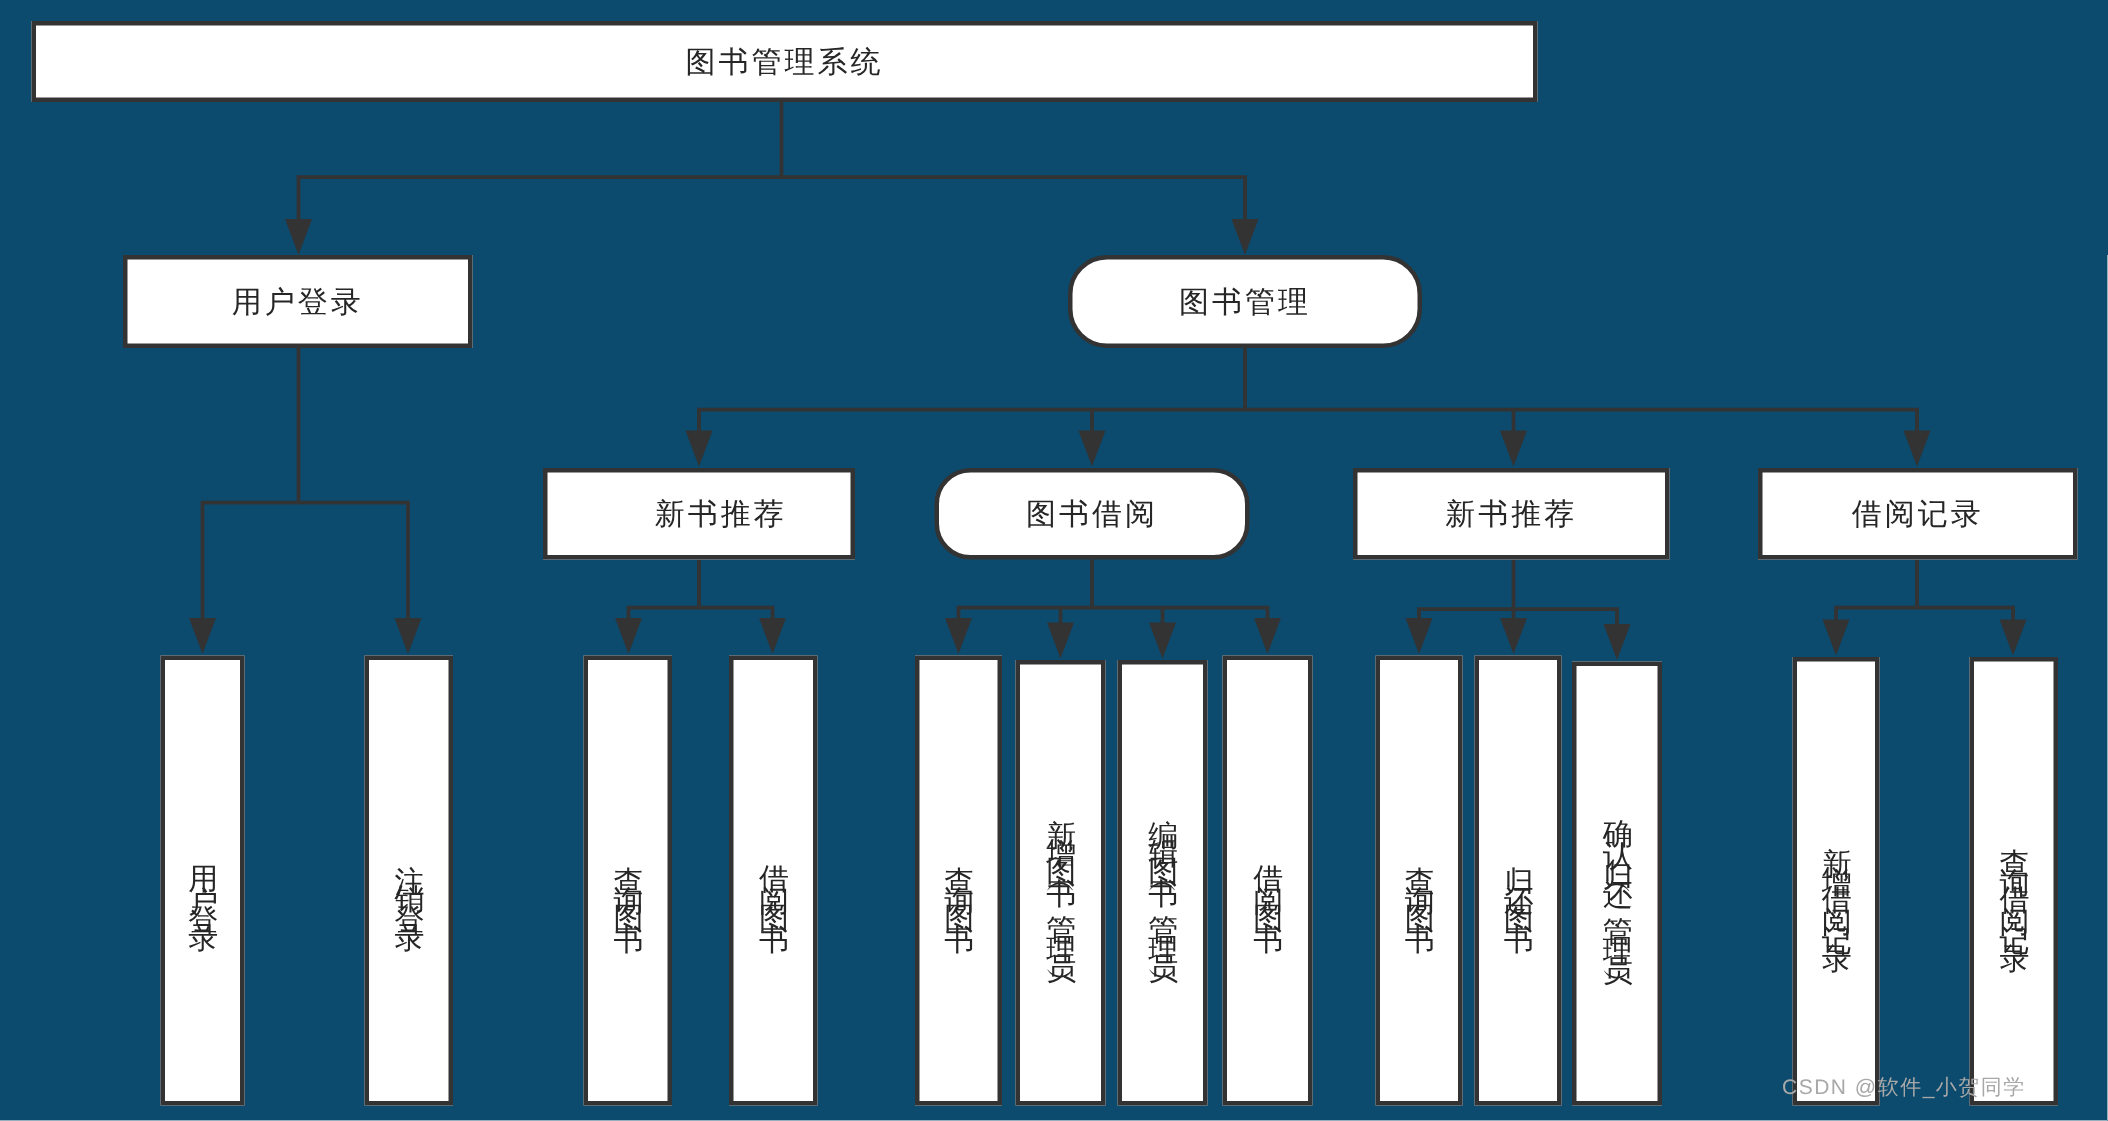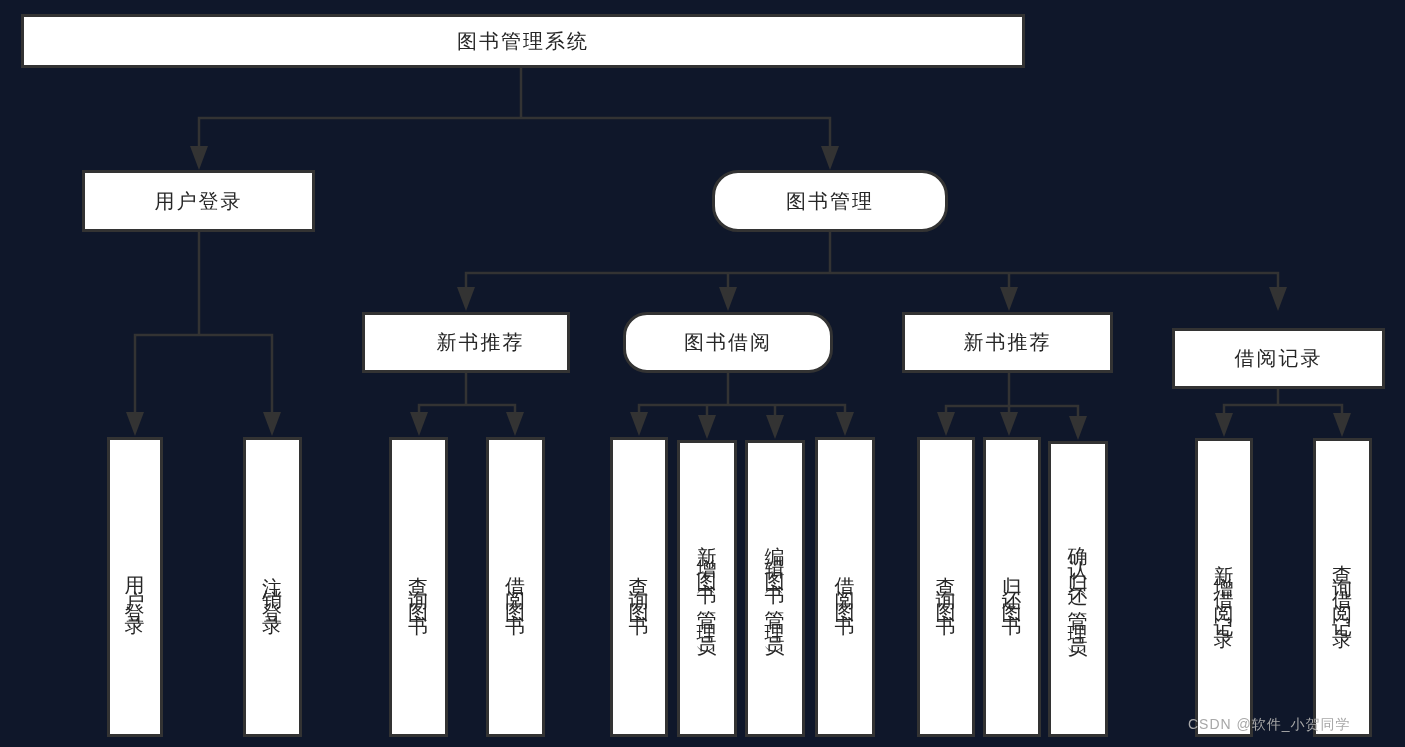--- a/index.html
+++ b/index.html
@@ -5,21 +5,21 @@
   html, body {
     margin: 0;
     padding: 0;
     background: #ffffff;
     font-family: "Liberation Sans", "DejaVu Sans", sans-serif;
   }
   #canvas {
     position: relative;
     width: 1405px;
     height: 747px;
-    background: #0f172a;
+    background: #0c4a6e;
     overflow: hidden;
   }
   #connector-svg {
     position: absolute;
     left: 0;
     top: 0;
     pointer-events: none;
   }
   .hbox, .vbox {
     position: absolute;
@@ -79,21 +79,21 @@
   </svg>
 
   <div class="hbox" style="left:21px; top:14px; width:1004px; height:54px;">图书管理系统</div>
 
   <div class="hbox" style="left:82px; top:170px; width:233px; height:62px;">用户登录</div>
   <div class="hbox" style="left:712px; top:170px; width:236px; height:62px;border-radius:26px;">图书管理</div>
 
   <div class="hbox" style="left:362px; top:312px; width:208px; height:61px;padding-left:29px;">新书推荐</div>
   <div class="hbox" style="left:623px; top:312px; width:210px; height:61px;border-radius:24px;">图书借阅</div>
   <div class="hbox" style="left:902px; top:312px; width:211px; height:61px;">新书推荐</div>
-  <div class="hbox" style="left:1172px; top:312px; width:213px; height:61px;margin-top:16px;">借阅记录</div>
+  <div class="hbox" style="left:1172px; top:312px; width:213px; height:61px;">借阅记录</div>
 
   <div class="vbox" style="left:107px; top:437px; width:56px; height:300px;">
     <span class="vtext">用户登录</span>
   </div>
   <div class="vbox" style="left:243px; top:437px; width:59px; height:300px;">
     <span class="vtext">注销登录</span>
   </div>
 
   <div class="vbox" style="left:389px; top:437px; width:59px; height:300px;">
     <span class="vtext">查询图书</span>

